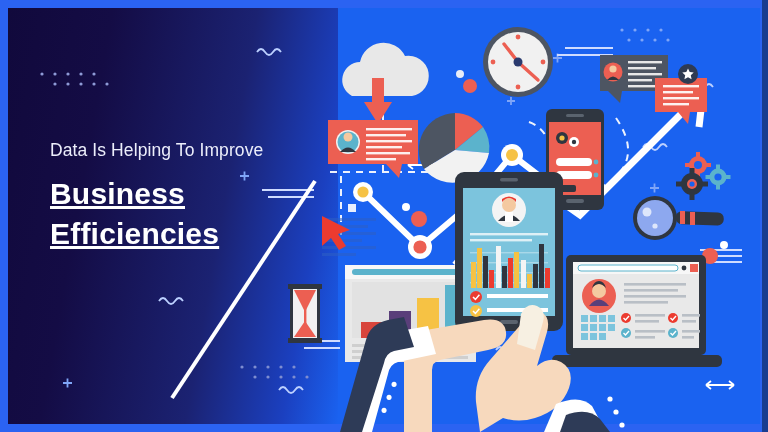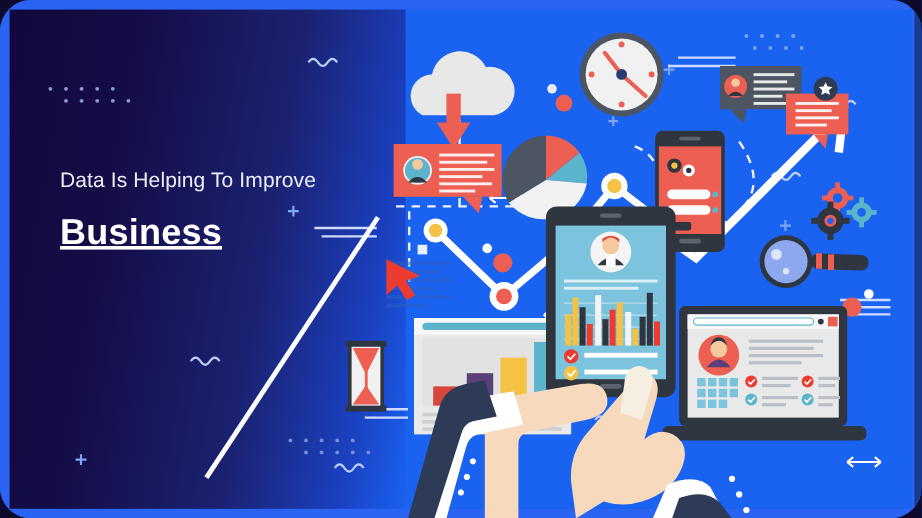--- a/index.html
+++ b/index.html
@@ -1,21 +1,20 @@
 <!DOCTYPE html>
 <html><head>
 <meta charset="utf-8">
 <style>
   html,body{margin:0;padding:0;background:#0d0a2e;}
   body{font-family:"Liberation Sans",sans-serif;}
 
   #banner{
     position:relative;width:768px;height:432px;overflow:hidden;
     background:#1a62f0;
-    border-radius:26px;
   }
   
   #frame{position:absolute;inset:0;background:#2b63f2;}
   #frame-inner{position:absolute;left:8px;top:8px;right:8px;bottom:8px;background:#1a62f0;}
 
   
   #left-panel{
     position:absolute;left:8px;top:8px;width:330px;height:416px;
     background:linear-gradient(100deg,#11093c 0%,#140c45 26%,#1b2272 62%,#1b40c0 86%,#1a62f0 100%);
   }
@@ -135,20 +134,21 @@
       <path d="M374,283 h86"></path>
       <path d="M529,122 q22,8 22,38 v42"></path>
       <path d="M616,118 q26,38 -4,62 q-28,22 -66,26"></path>
     </g>
   </svg>
 
   <div id="text-block">
     <div id="kicker">Data Is Helping To Improve</div>
     <div id="headline">
       <div>Business</div>
+      <div>Efficiencies</div>
     </div>
   </div>
 
   <svg id="art" viewBox="0 0 768 432">
 
     <g>
       <path d="M455,265 L530,180 L580,215 L700,95" stroke="#ffffff" stroke-width="7" fill="none" stroke-linejoin="miter"></path>
       <path d="M668,96 L703,92 L699,127" fill="none" stroke="#ffffff" stroke-width="7"></path>
     </g>
 

